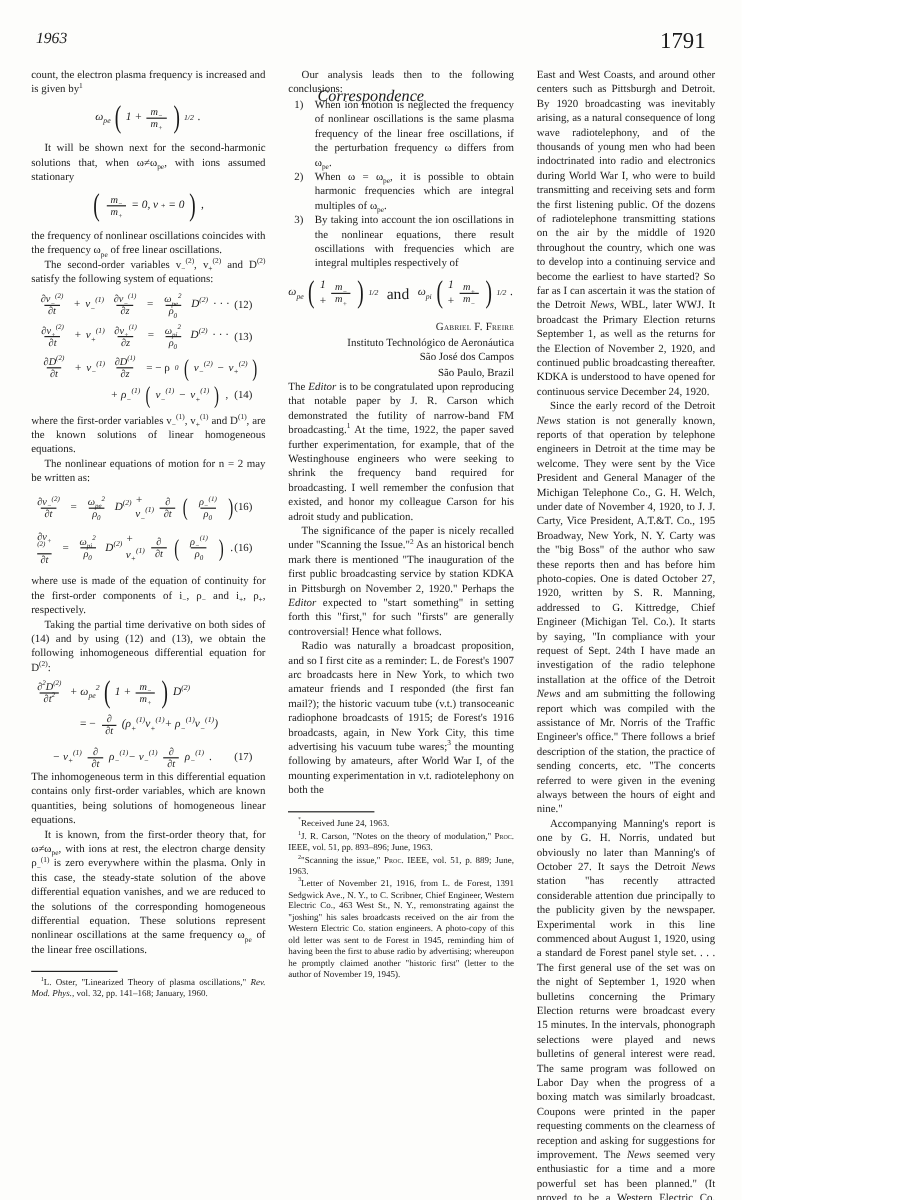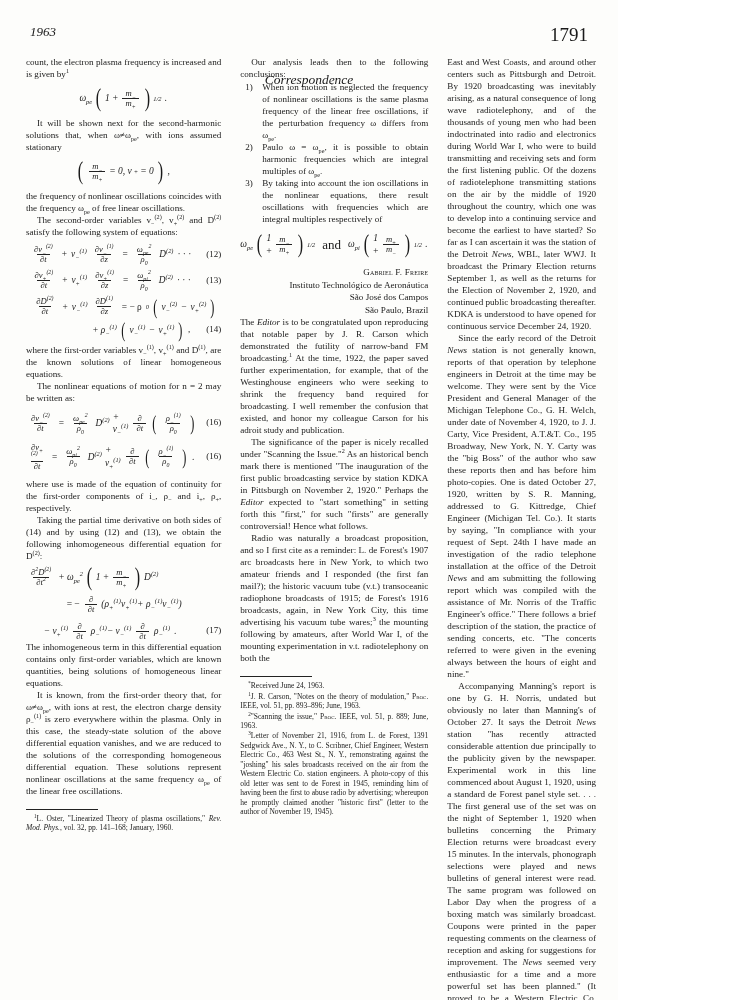--- a/index.html
+++ b/index.html
@@ -110,21 +110,21 @@
     flex: 1;
     display: flex;
     align-items: center;
     justify-content: center;
     gap: 3px;
   }
   .eqnum {
     font-style: normal;
     font-size: 9px;
     width: 26px;
-    text-align: right;
+    text-align: left;
     flex: none;
   }
   .frac {
     display: inline-flex;
     flex-direction: column;
     align-items: center;
     justify-content: center;
     vertical-align: middle;
     margin: 0 2px;
     line-height: 1.05;
@@ -437,21 +437,21 @@
     <div class="col c2">
 
       <p>Our analysis leads then to the following conclusions:</p>
 
       <div style="display:flex;gap:4px;margin-top:1px;">
         <span style="flex:none;width:13px;text-align:left;padding-left:5px;">1)</span>
         <span style="flex:1;text-align:justify;"><span>When ion motion is neglected the frequency of nonlinear oscillations is the same plasma frequency of the linear free oscillations, if the perturbation frequency ω differs from ω</span><sub>pe</sub><span>.</span></span>
       </div>
       <div style="display:flex;gap:4px;">
         <span style="flex:none;width:13px;text-align:left;padding-left:5px;">2)</span>
-        <span style="flex:1;text-align:justify;"><span>Paulo ω = ω</span><sub>pe</sub><span>, it is possible to obtain harmonic frequencies which are integral multiples of ω</span><sub>pe</sub><span>.</span></span>
+        <span style="flex:1;text-align:justify;"><span>When ω = ω</span><sub>pe</sub><span>, it is possible to obtain harmonic frequencies which are integral multiples of ω</span><sub>pe</sub><span>.</span></span>
       </div>
       <div style="display:flex;gap:4px;">
         <span style="flex:none;width:13px;text-align:left;padding-left:5px;">3)</span>
         <span style="flex:1;text-align:justify;font-family:Liberation Serif, serif;">By taking into account the ion oscillations in the nonlinear equations, there result oscillations with frequencies which are integral multiples respectively of</span>
       </div>
 
       <div class="eq" style="margin-top:7px;">
         <span class="eq-row">
           <span class="it"><span>ω</span><sub>pe</sub></span>
           <span class="paren big">(</span>

